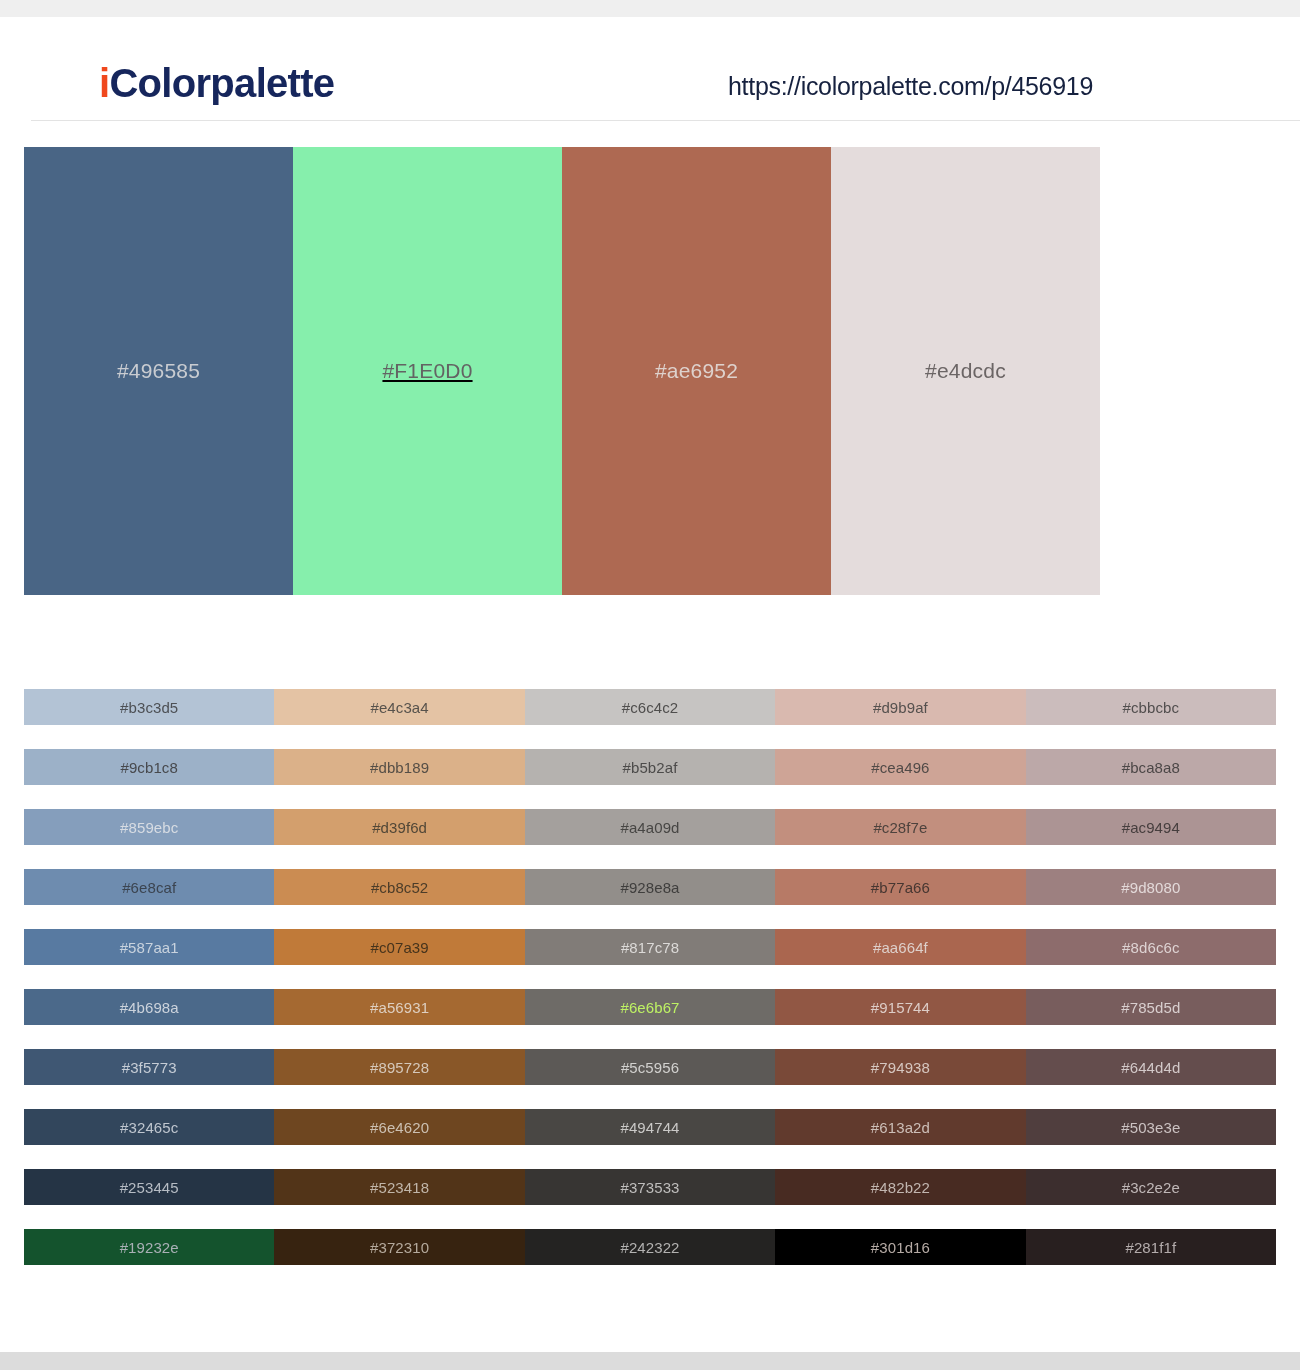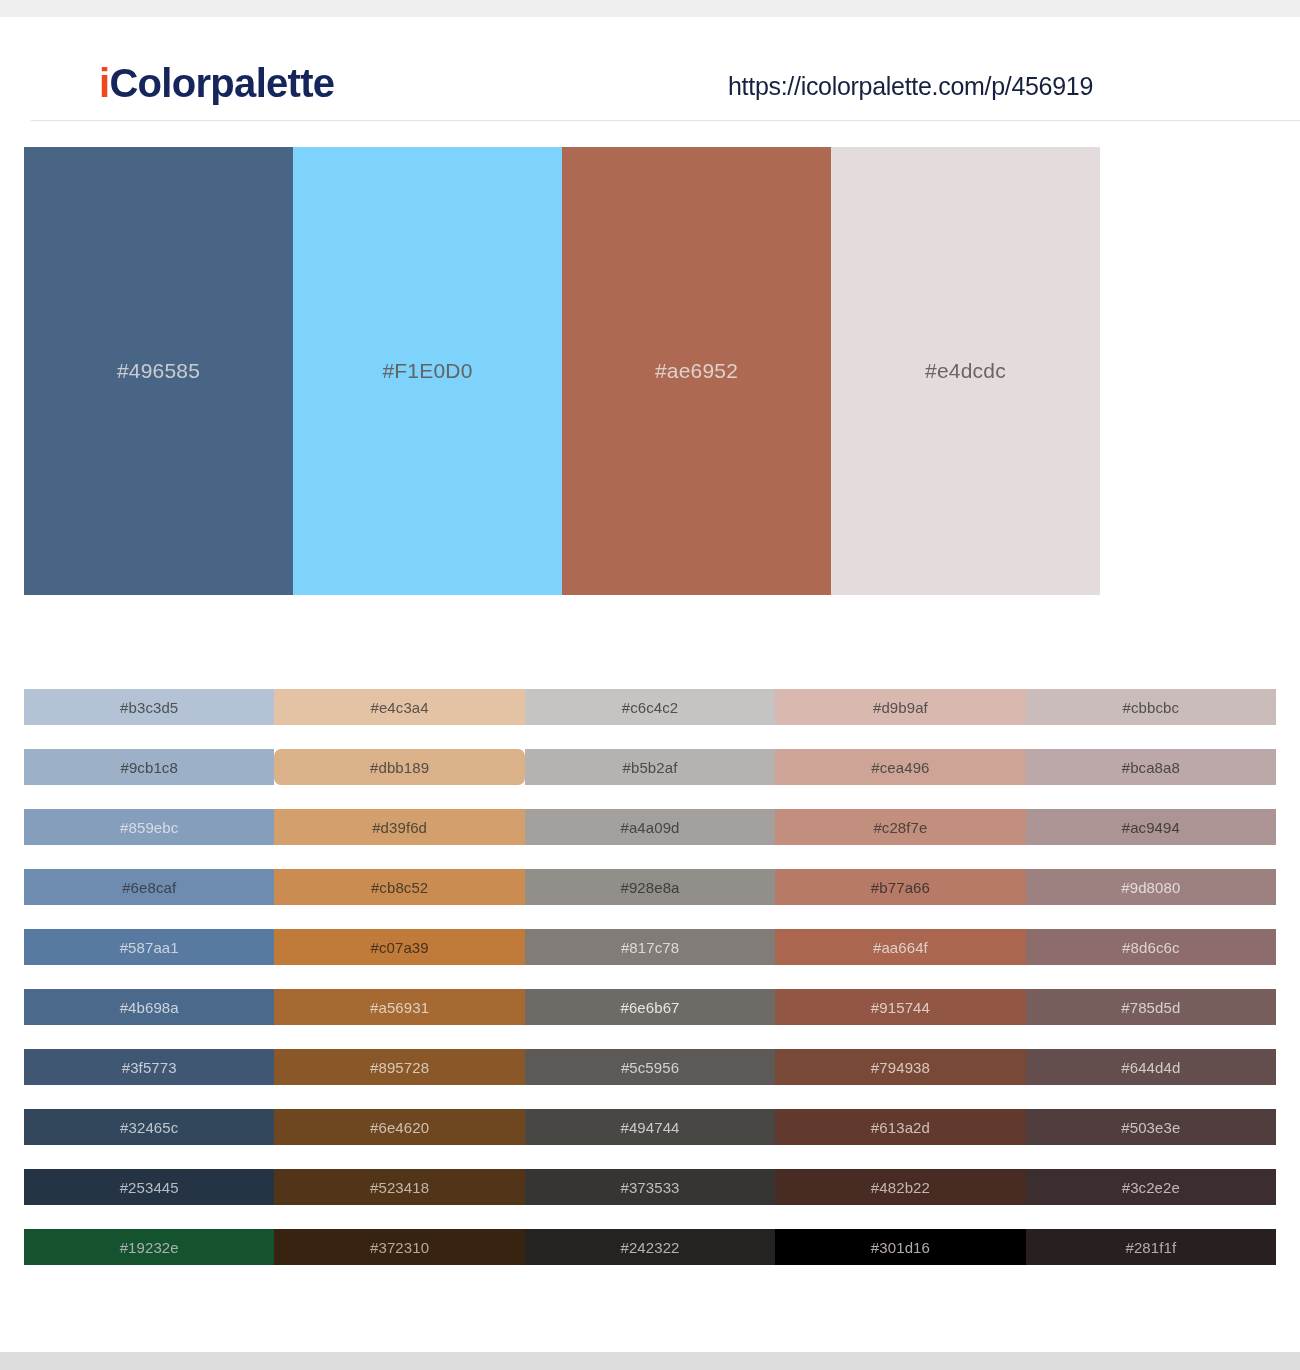--- a/index.html
+++ b/index.html
@@ -84,21 +84,21 @@
 
   <div class="header">
     <div class="logo"><span class="i" style="color: rgb(240, 72, 29);">i</span><span class="rest" style="color: rgb(22, 38, 92);">Colorpalette</span></div>
     <div class="page-url">https://icolorpalette.com/p/456919</div>
   </div>
 
   <div class="main-strip" id="main-strip">
       <div class="main-swatch" style="background: rgb(73, 101, 133);">
         <span style="color: rgb(201, 204, 209);">#496585</span>
       </div>
-      <div class="main-swatch" style="background: #7dd3fc;">
+      <div class="main-swatch" style="background: #86efac; text-decoration: underline;">
         <span style="color: rgb(99, 99, 99);">#F1E0D0</span>
       </div>
       <div class="main-swatch" style="background: rgb(174, 105, 82);">
         <span style="color: rgb(222, 210, 205);">#ae6952</span>
       </div>
       <div class="main-swatch" style="background: rgb(228, 220, 220);">
         <span style="color: rgb(107, 101, 101);">#e4dcdc</span>
       </div>
     </div>
 
@@ -117,21 +117,21 @@
           <span style="color: rgb(85, 80, 78);">#d9b9af</span>
         </div>
         <div class="grid-cell" style="background: rgb(203, 188, 188);">
           <span style="color: rgb(81, 78, 78);">#cbbcbc</span>
         </div>
       </div>
       <div class="grid-row">
         <div class="grid-cell" style="background: rgb(156, 177, 200);">
           <span style="color: rgb(71, 73, 77);">#9cb1c8</span>
         </div>
-        <div class="grid-cell" style="background: rgb(219, 177, 137); border-radius: 7px;">
+        <div class="grid-cell" style="background: rgb(219, 177, 137);">
           <span style="color: rgb(85, 78, 70);">#dbb189</span>
         </div>
         <div class="grid-cell" style="background: rgb(181, 178, 175);">
           <span style="color: rgb(76, 75, 74);">#b5b2af</span>
         </div>
         <div class="grid-cell" style="background: rgb(206, 164, 150);">
           <span style="color: rgb(81, 74, 71);">#cea496</span>
         </div>
         <div class="grid-cell" style="background: rgb(188, 168, 168);">
           <span style="color: rgb(76, 71, 71);">#bca8a8</span>
@@ -189,21 +189,21 @@
         </div>
       </div>
       <div class="grid-row">
         <div class="grid-cell" style="background: rgb(75, 105, 138);">
           <span style="color: rgb(204, 211, 220);">#4b698a</span>
         </div>
         <div class="grid-cell" style="background: rgb(165, 105, 49);">
           <span style="color: rgb(222, 208, 194);">#a56931</span>
         </div>
         <div class="grid-cell" style="background: rgb(110, 107, 103);">
-          <span style="color: #e5e5e5;">#6e6b67</span>
+          <span style="color: #bef264;">#6e6b67</span>
         </div>
         <div class="grid-cell" style="background: rgb(145, 87, 68);">
           <span style="color: rgb(221, 205, 199);">#915744</span>
         </div>
         <div class="grid-cell" style="background: rgb(120, 93, 93);">
           <span style="color: rgb(217, 207, 207);">#785d5d</span>
         </div>
       </div>
       <div class="grid-row">
         <div class="grid-cell" style="background: rgb(63, 87, 115);">

